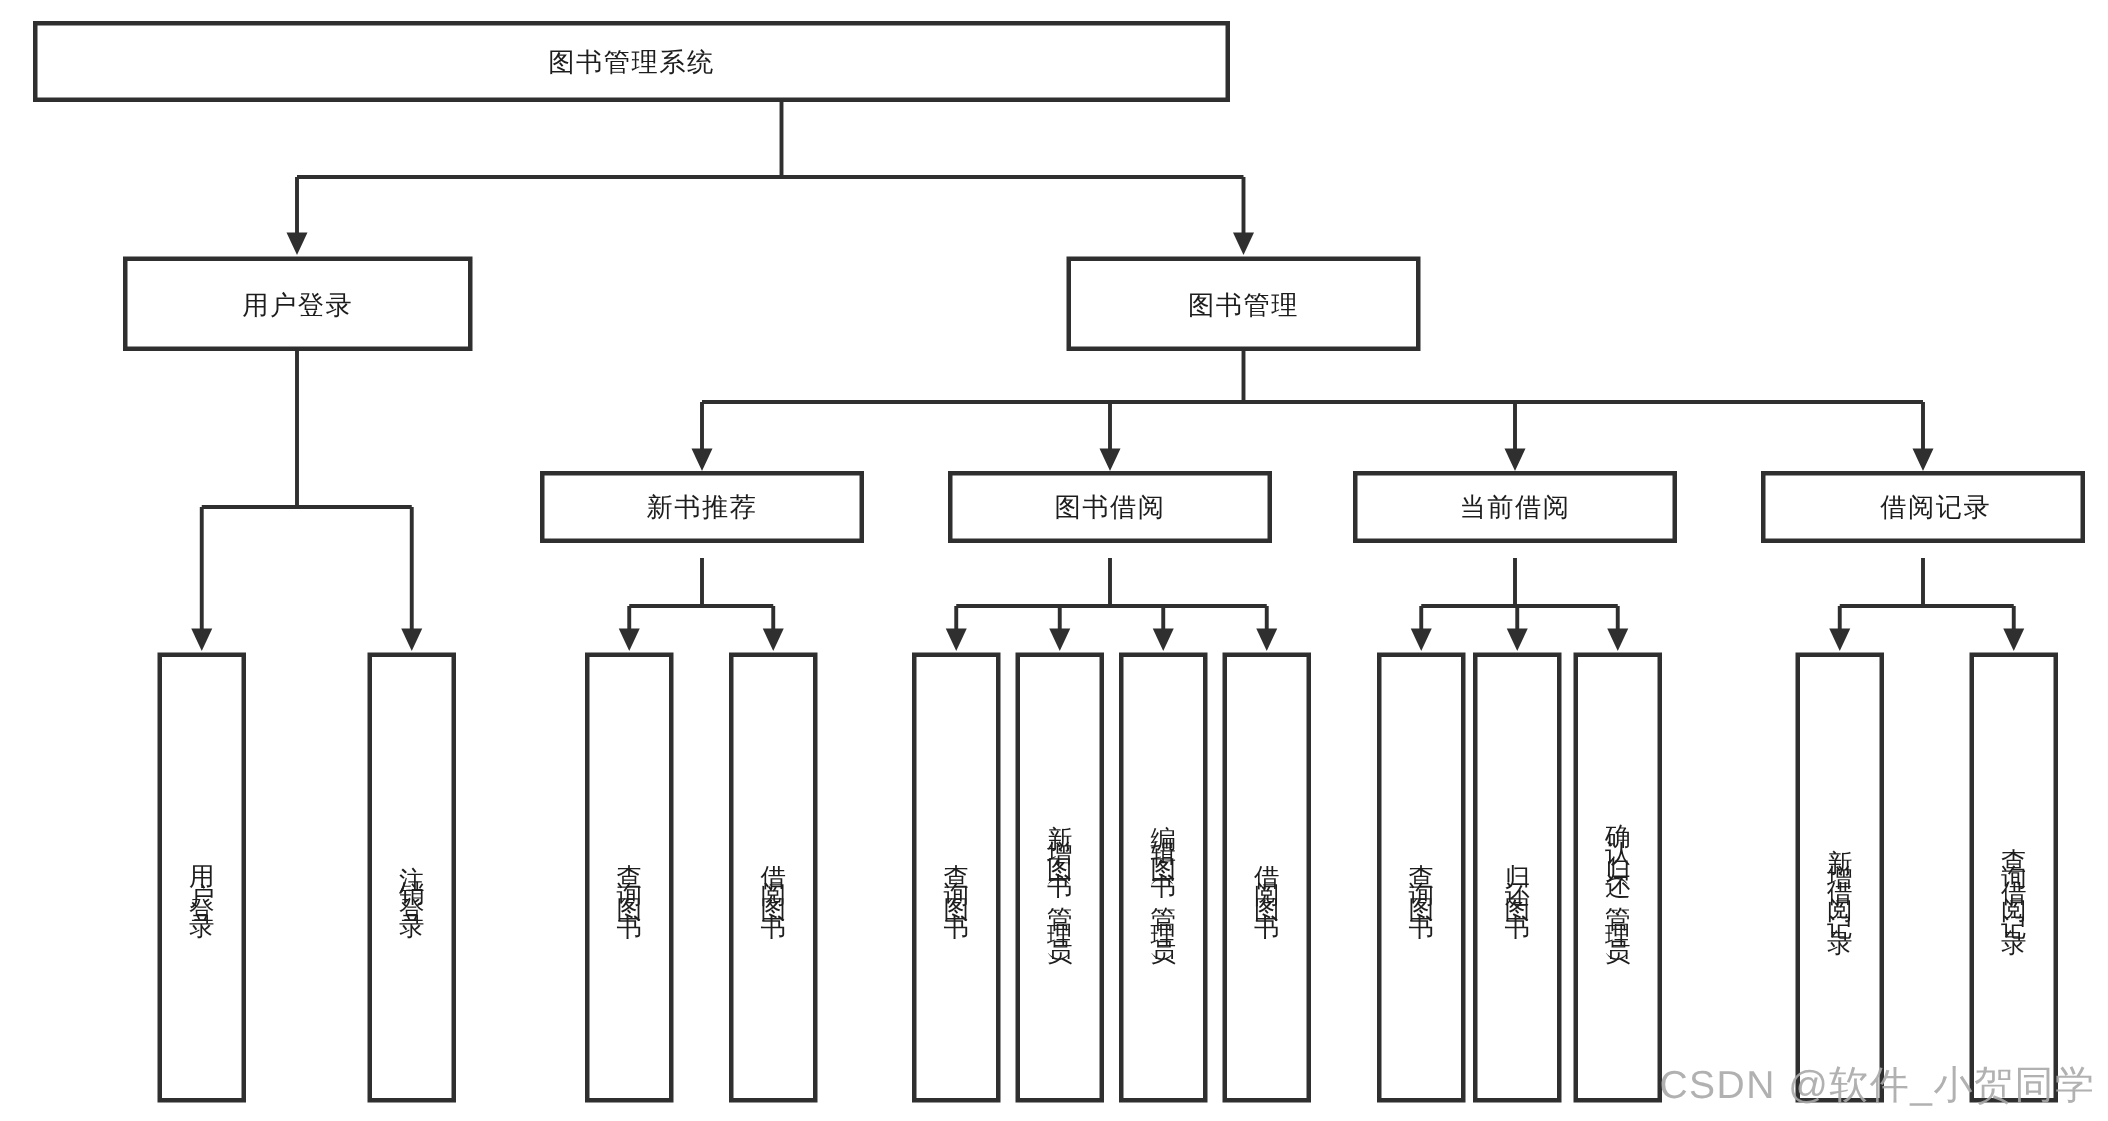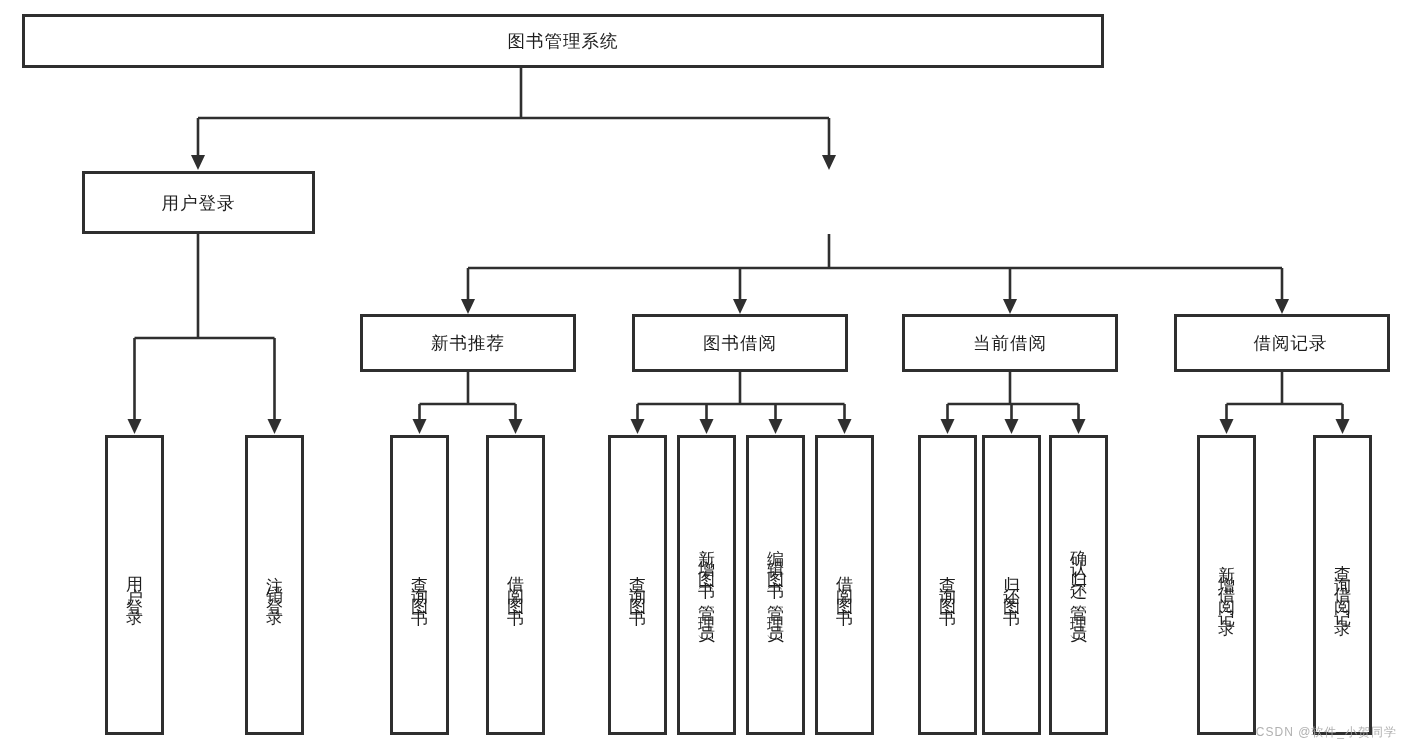--- a/index.html
+++ b/index.html
@@ -31,24 +31,24 @@
     letter-spacing: 1px;
   }
   .vbox span {
     writing-mode: vertical-rl;
     text-orientation: mixed;
     font-size: 17px;
     letter-spacing: 11px;
     line-height: 1;
     white-space: nowrap;
   }
-  .root-box  { left: 22px;  top: 14px;  width: 1082px; height: 54px; align-items: center; }
+  .root-box  { left: 22px;  top: 14px;  width: 798px; height: 54px; align-items: center; }
   .n-login   { left: 82px;  top: 171px; width: 233px; height: 63px; }
   .n-bookmgr { left: 711px; top: 171px; width: 236px; height: 63px; }
-  .lvl3      { top: 314px; width: 216px; height: 58px; }
+  .lvl3      { top: 314px; width: 216px; height: 48px; }
   .n-newrec  { left: 360px; }
   .n-borrow  { left: 632px; }
   .n-current { left: 902px; align-items: center; }
   .n-records { left: 1174px; padding-left: 17px; }
   .leaf      { top: 435px; width: 59px; height: 300px; }
   .lf1  { left: 105px; }
   .lf2  { left: 245px; }
   .lf3  { left: 390px; }
   .lf4  { left: 486px; }
   .lf5  { left: 608px; }
@@ -57,21 +57,21 @@
   .lf8  { left: 815px; }
   .lf9  { left: 918px; }
   .lf10 { left: 982px; }
   .lf11 { left: 1049px; }
   .lf12 { left: 1197px; }
   .lf13 { left: 1313px; }
   #watermark {
     position: absolute;
     right: 8px;
     bottom: 6px;
-    font-size: 12px;
+    font-size: 26px;
     color: rgba(168, 168, 168, 0.9);
     letter-spacing: 1px;
     z-index: 5;
     margin-left: 44px;
   }
 </style>
 </head>
 <body>
 
 <div id="canvas">
@@ -108,20 +108,23 @@
       <polygon points="1335.5,419 1349.5,419 1342.5,434"></polygon>
     </g>
   </svg>
 
   <div class="box hbox root-box">
     <span>图书管理系统</span>
   </div>
 
   <div class="box hbox n-login">
     <span>用户登录</span>
+  </div>
+  <div class="box hbox n-bookmgr">
+    <span>图书管理</span>
   </div>
 
   <div class="box hbox lvl3 n-newrec">
     <span>新书推荐</span>
   </div>
   <div class="box hbox lvl3 n-borrow">
     <span>图书借阅</span>
   </div>
   <div class="box hbox lvl3 n-current">
     <span>当前借阅</span>

